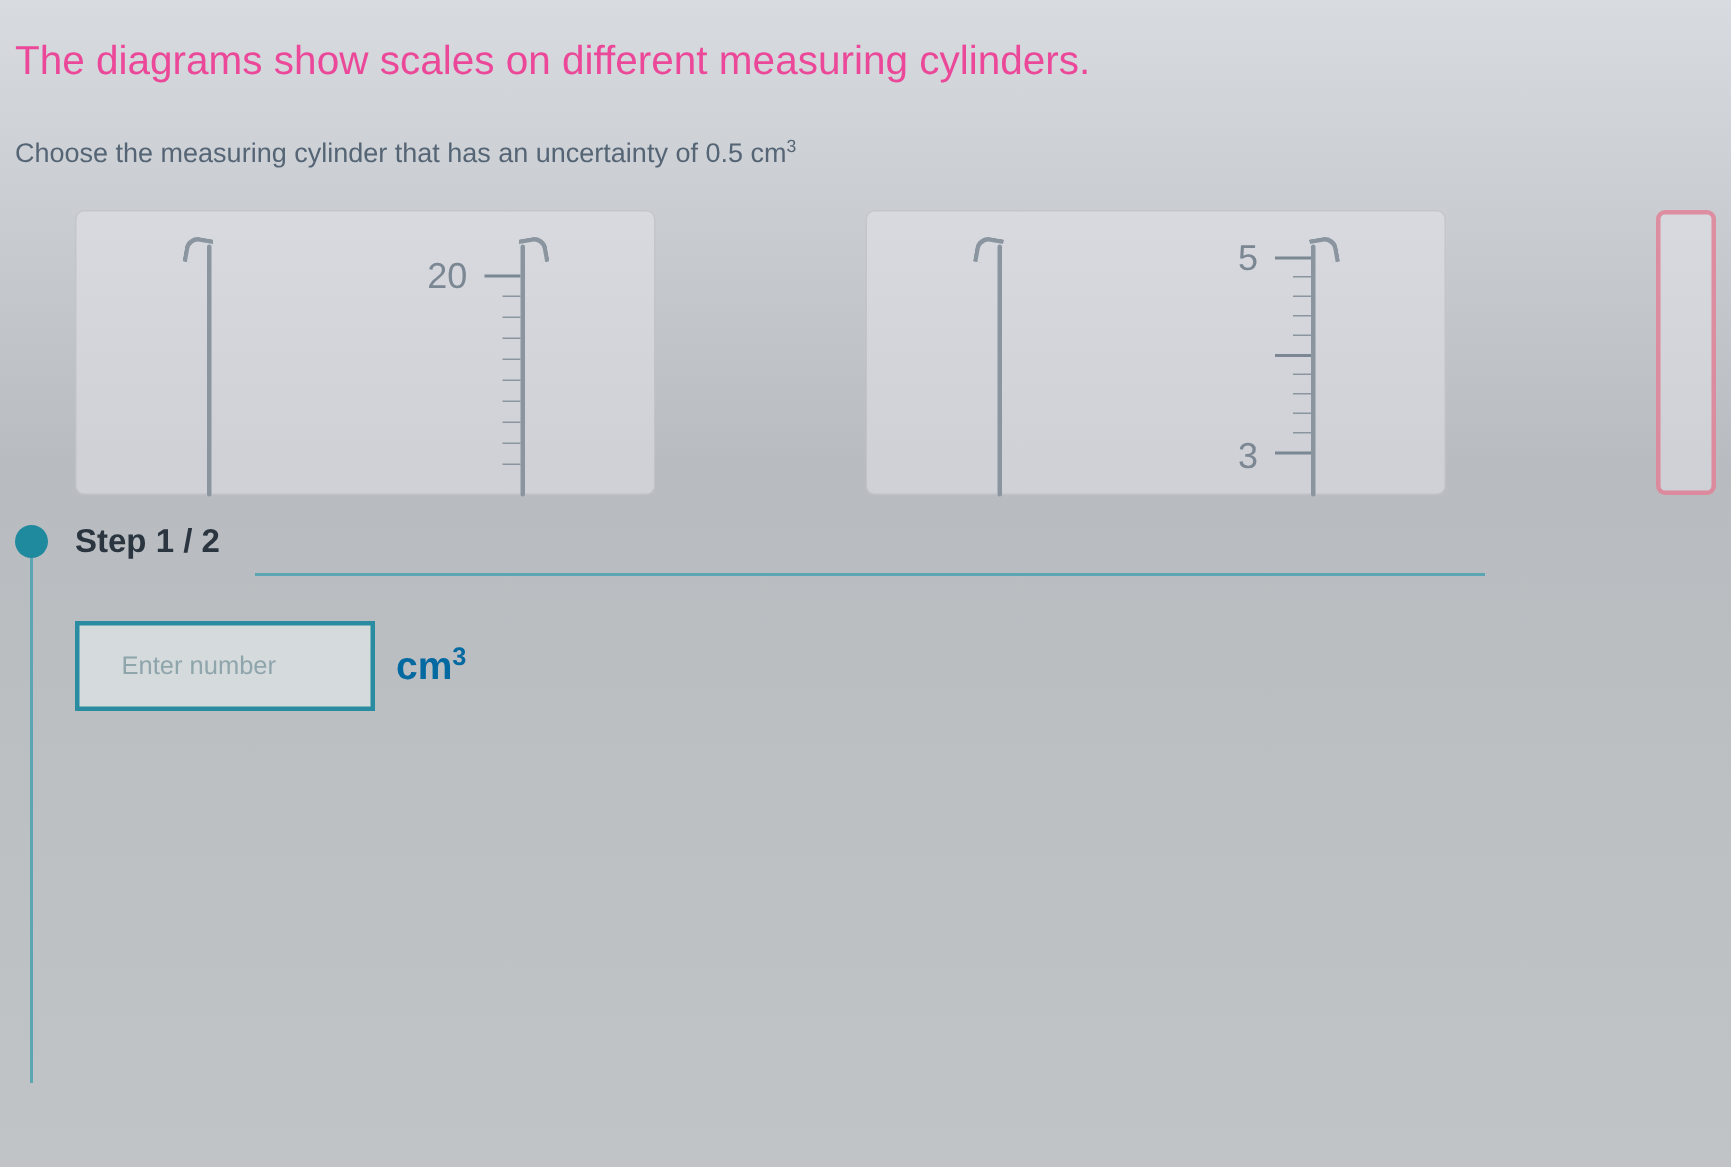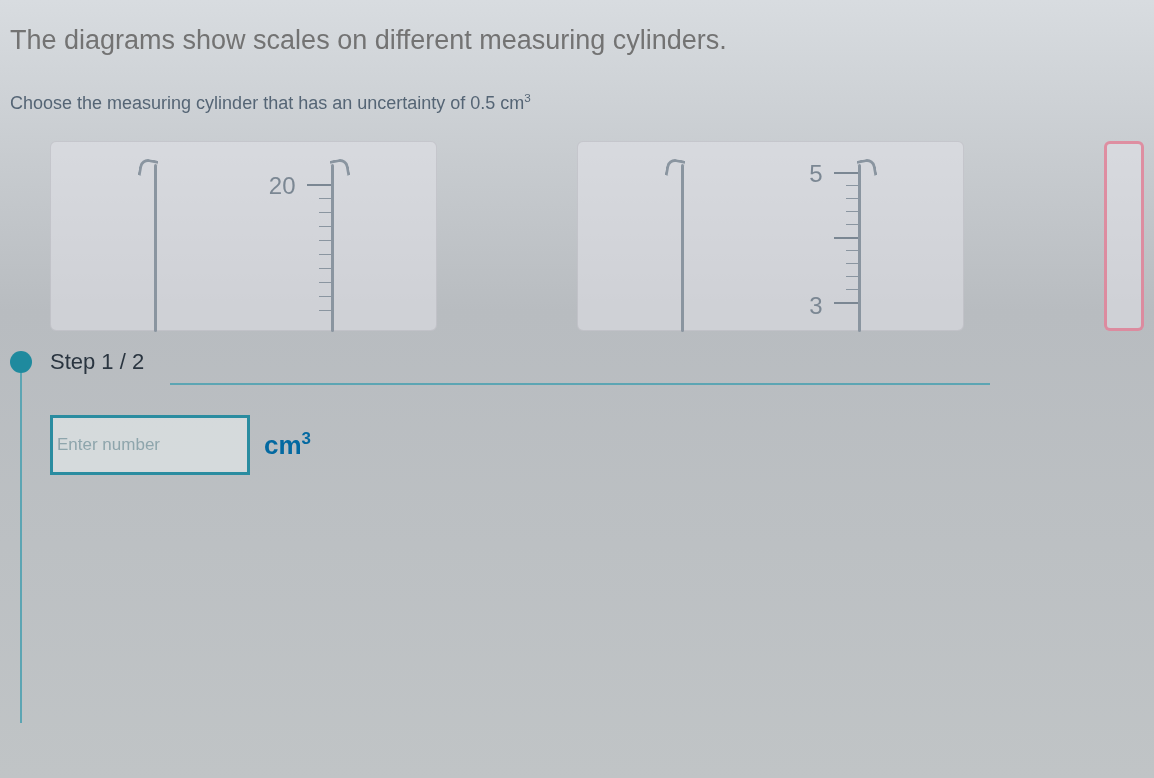--- a/index.html
+++ b/index.html
@@ -10,21 +10,21 @@
     body {
       width: 1154px;
       height: 778px;
       font-family: Arial, sans-serif;
       background: linear-gradient(180deg, #d8dce0 0%, #b8bcc0 40%, #c0c4c6 100%);
       padding: 20px 10px;
       position: relative;
       overflow: hidden;
     }
     .question-text {
-      color: #737373;
+      color: #ec4899;
       font-size: 27px;
       line-height: 1.5;
       margin-bottom: 28px;
     }
     .question-text-2 {
       color: #556575;
       font-size: 18px;
       line-height: 1.5;
       margin-bottom: 24px;
     }
@@ -51,21 +51,21 @@
       align-items: flex-start;
       justify-content: center;
       padding-top: 22px;
     }
     .cylinder-card-pink {
       border: 3px solid rgba(225, 110, 135, 0.7);
       width: 40px;
     }
     .cylinder {
       position: relative;
-      width: 180px;
+      width: 212px;
       height: 168px;
     }
     .cylinder-left-wall {
       position: absolute;
       left: 0;
       top: 0;
       width: 3px;
       height: 100%;
       background: #8a95a0;
       border-radius: 2px;
@@ -150,41 +150,41 @@
     .step-divider {
       height: 2px;
       background: #5ca5b3;
       margin-left: 120px;
       margin-bottom: 30px;
       width: 820px;
     }
     .step-label {
       color: #2a3540;
       font-size: 22px;
-      font-weight: normal;
+      font-weight: bold;
       margin-bottom: 8px;
       display: inline-block;
     }
     .step-text {
       color: #3c4a56;
       font-size: 26px;
       line-height: 1.5;
       margin-bottom: 35px;
     }
     .input-row {
       display: flex;
       align-items: center;
       gap: 14px;
     }
     .input-box {
       border: 3px solid #2a8ca0;
       border-radius: 0;
       width: 200px;
       height: 60px;
-      padding: 0 4px;
+      padding: 0 28px;
       font-size: 17px;
       color: #ec4899;
       background: rgba(240, 245, 245, 0.5);
       outline: none;
     }
     .input-box::placeholder {
       color: #8ea5ac;
     }
     .unit-label {
       color: #0369a1;

